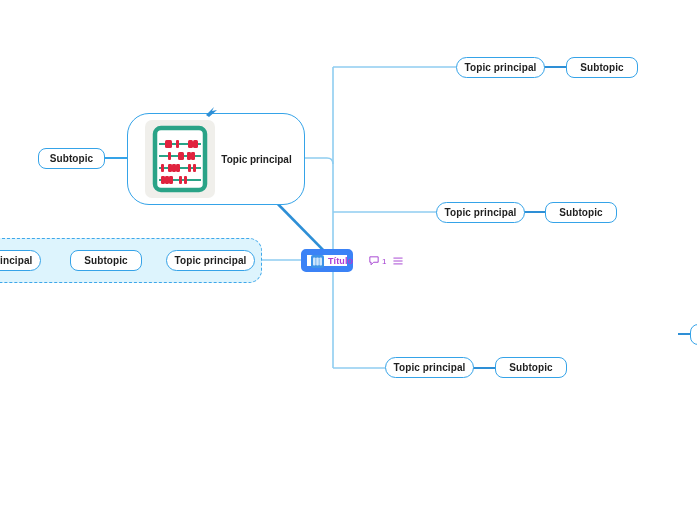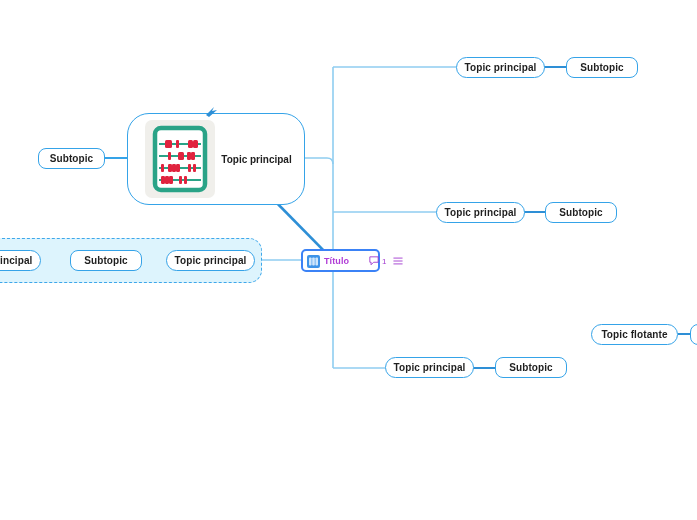--- a/index.html
+++ b/index.html
@@ -83,25 +83,25 @@
     left: 205px;
     top: 104px;
     z-index: 7;
   }
 
   
   #root-node {
     position: absolute;
     left: 301px;
     top: 249px;
-    width: 79px;
+    width: 52px;
     height: 23px;
     box-sizing: border-box;
     background: #ffffff;
-    border: 2px solid #3b82f6;
+    border: 6px solid #3b82f6;
     border-radius: 5px;
     display: flex;
     align-items: center;
     padding-left: 4px;
     z-index: 8;
   }
   #root-node .rooticon {
     width: 13px;
     height: 13px;
     flex: none;
@@ -241,23 +241,20 @@
     <span>Subtopic</span>
   </div>
 
   <div class="node" style="left:385px; top:357px; width:89px; height:21px;">
     <span>Topic principal</span>
   </div>
   <div class="node sub" style="left:495px; top:357px; width:72px; height:21px;">
     <span>Subtopic</span>
   </div>
 
-  <div class="node" style="left:591px; top:324px; width:87px; height:21px;">
-    <span>Topic flotante</span>
-  </div>
   <div class="node sub" style="left:690px; top:324px; width:72px; height:21px;">
     <span></span>
   </div>
 
   <div class="node" style="left:-48px; top:250px; width:89px; height:21px;">
     <span>Topic principal</span>
   </div>
   <div class="node sub" style="left:70px; top:250px; width:72px; height:21px;">
     <span>Subtopic</span>
   </div>

